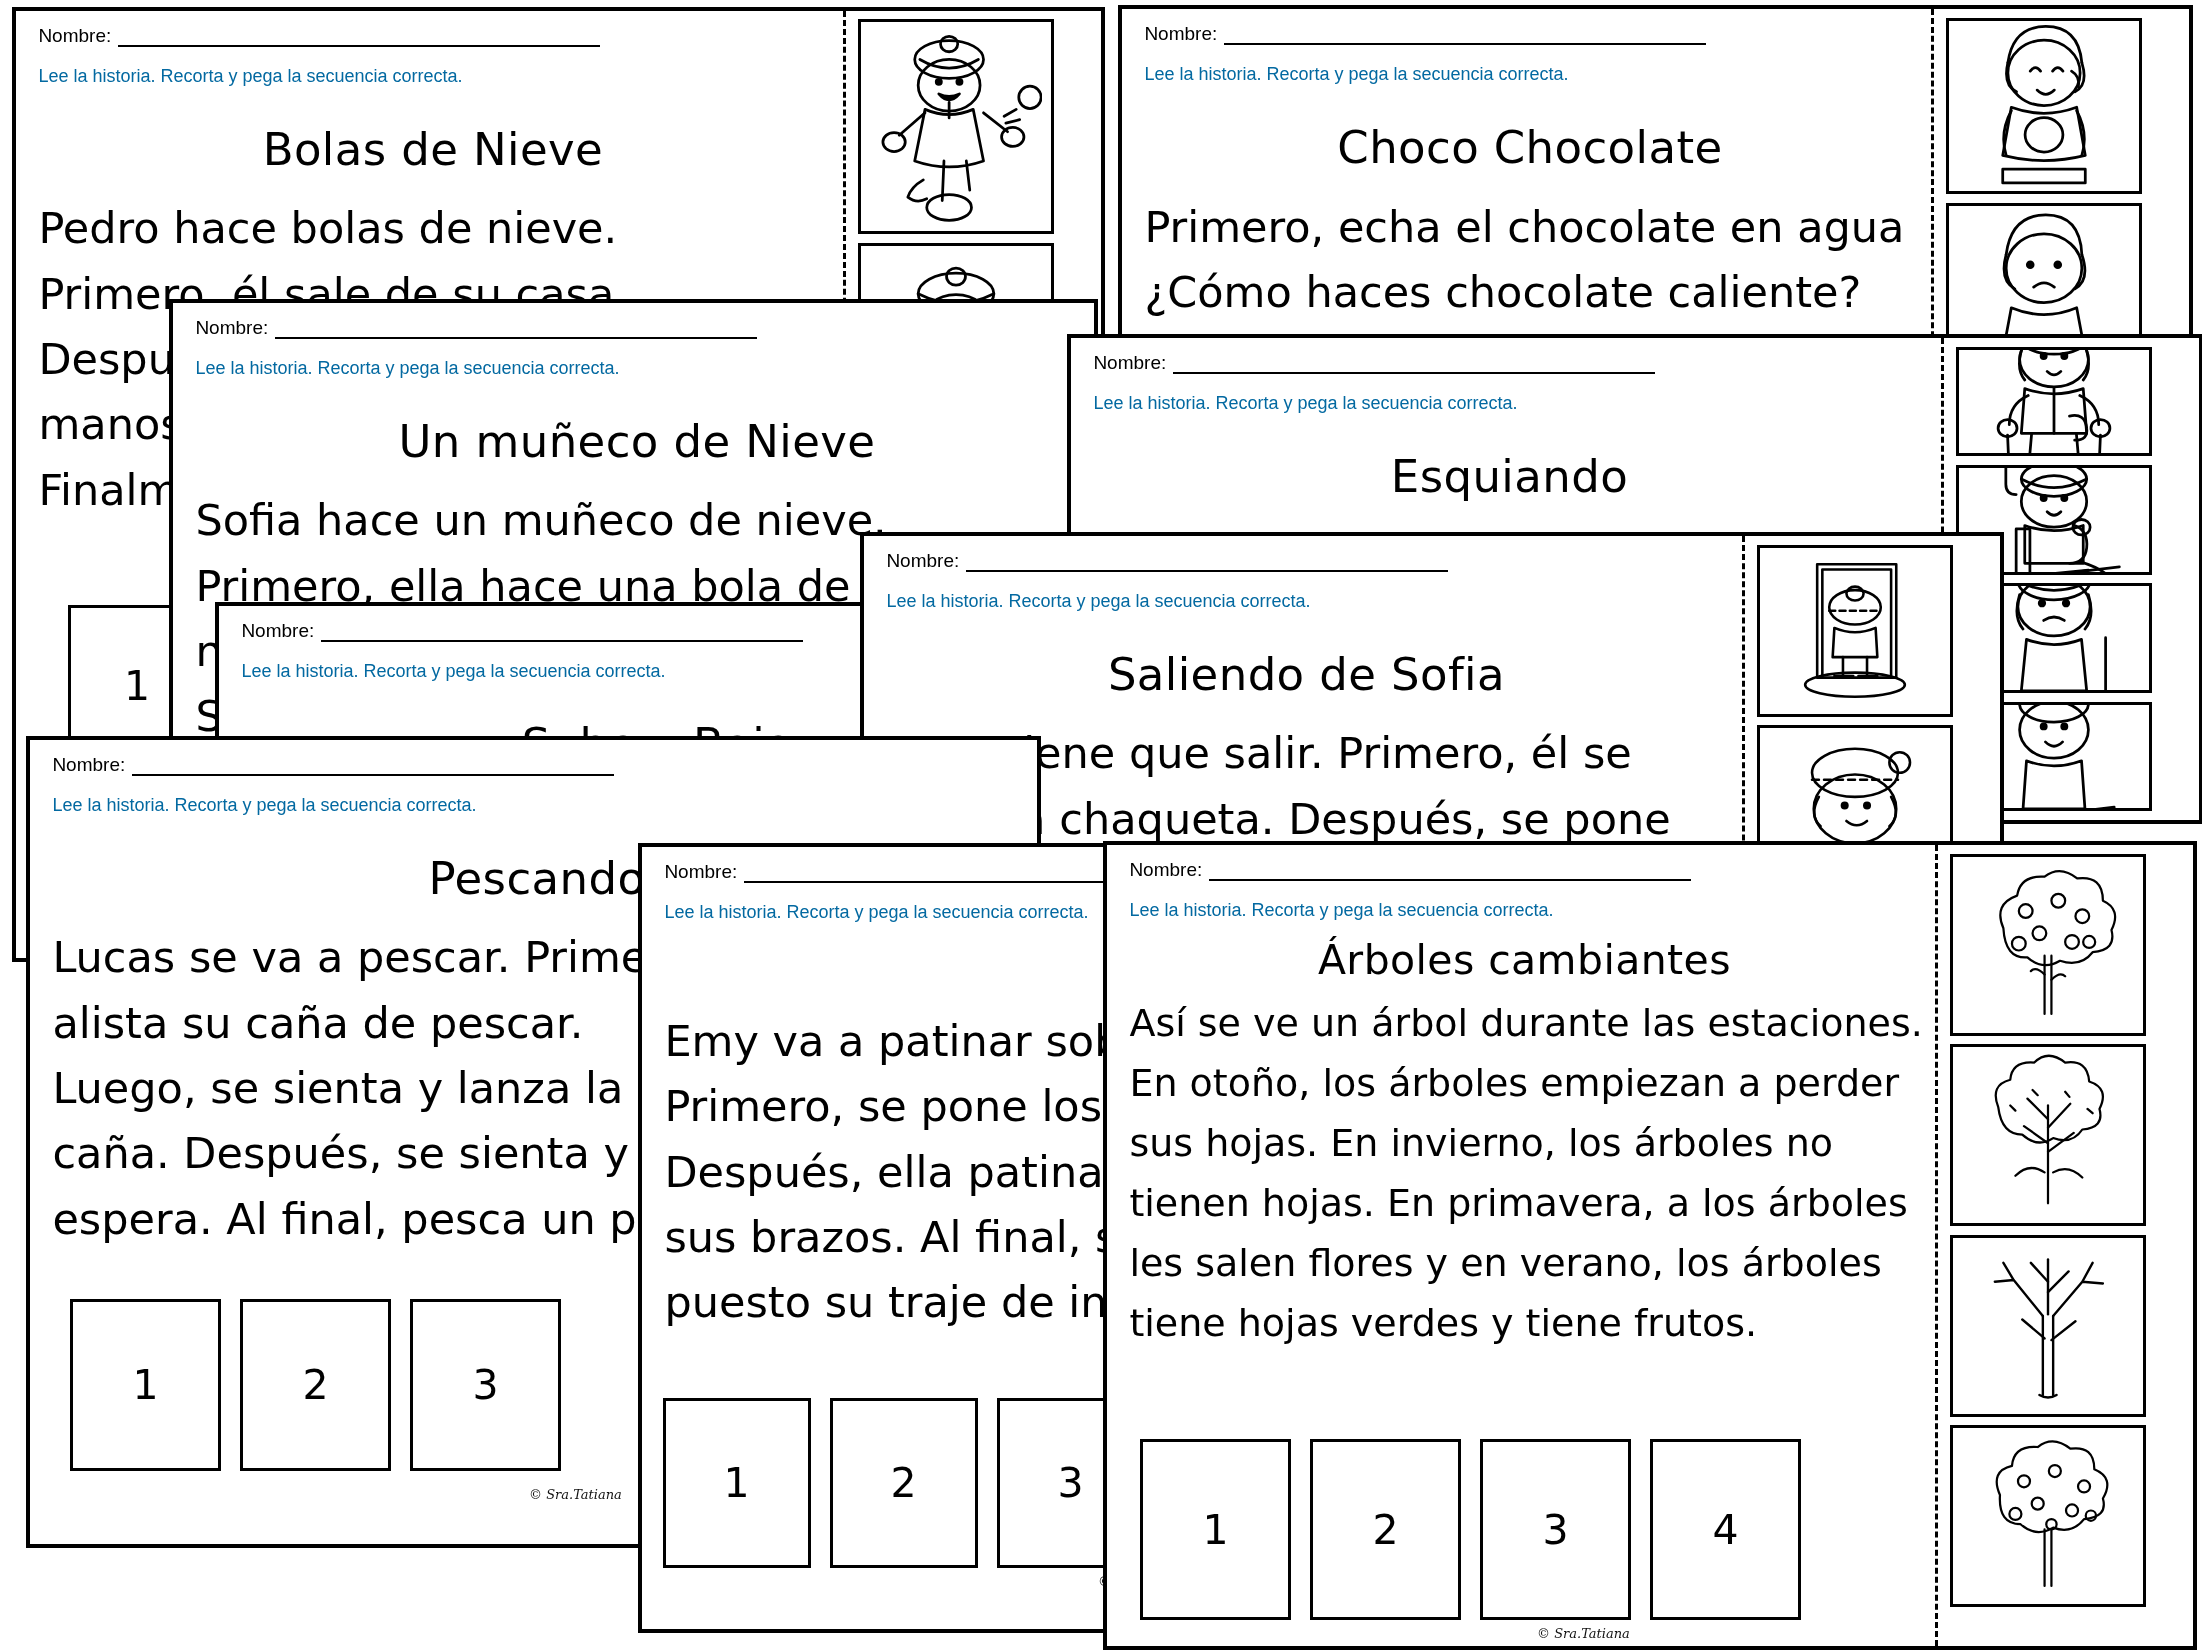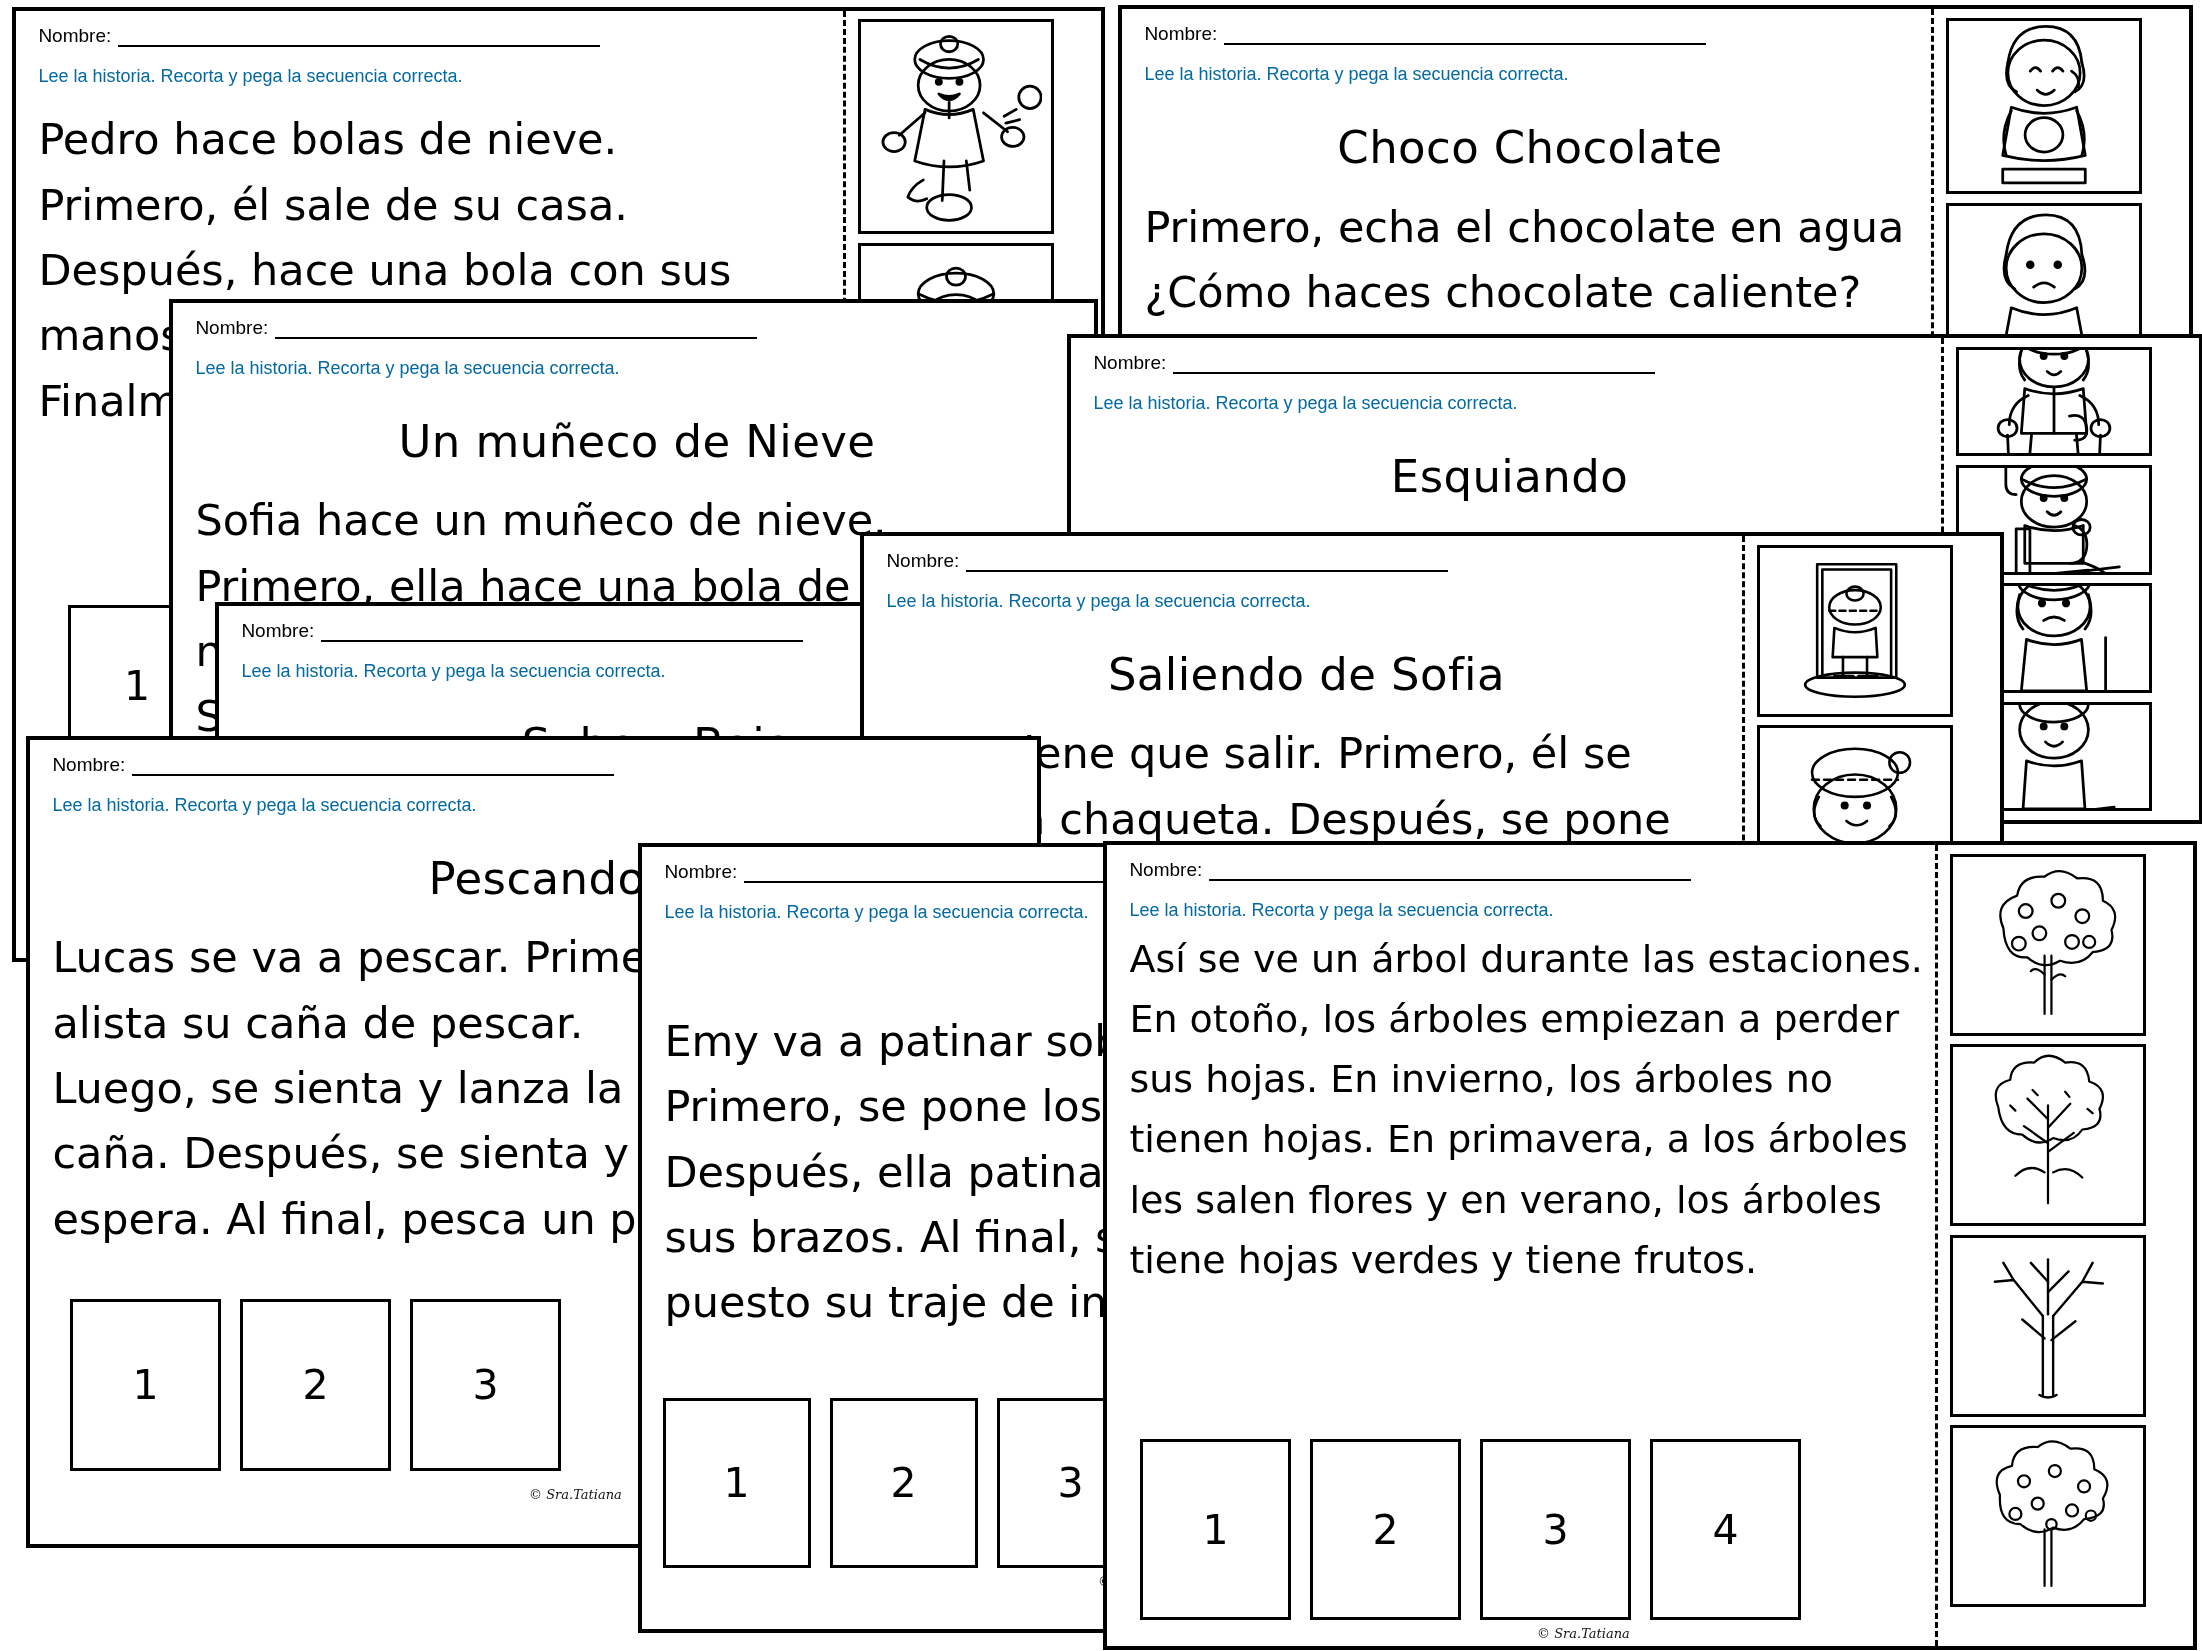--- a/index.html
+++ b/index.html
@@ -156,20 +156,21 @@
 <div id="stage">
 
   <div class="sheet" id="sheet-bolas">
     <div class="sheet-inner">
       <div class="col-text">
         <div class="nameline">
           <span>Nombre:</span>
           <span class="rule"></span>
         </div>
         <div class="directions">Lee la historia. Recorta y pega la secuencia correcta.</div>
+        <div class="story-title">Bolas de Nieve</div>
         <div class="story-body">
           <span>Pedro hace bolas de nieve.</span>
           <span>Primero, él sale de su casa.</span>
           <span>Después, hace una bola con sus</span>
           <span>manos. Luego, la tira a su amigo.</span>
           <span>Finalmente, se va a su casa.</span>
         </div>
         <div class="answer-row" style="left:52px; top:594px;">
           <div class="answer-box" style="width:138px;height:163px;">1</div>
           <div class="answer-box" style="width:138px;height:163px;">2</div>
@@ -543,20 +544,21 @@
   </div>
 
   <div class="sheet" id="sheet-arb">
     <div class="sheet-inner">
       <div class="col-text">
         <div class="nameline">
           <span>Nombre:</span>
           <span class="rule"></span>
         </div>
         <div class="directions">Lee la historia. Recorta y pega la secuencia correcta.</div>
+        <div class="story-title" style="margin-top:15.5px;font-size:41px;">Árboles cambiantes</div>
         <div class="story-body" style="margin-top:8.6px;font-size:38px;line-height:1.58;">
           <span>Así se ve un árbol durante las estaciones.</span>
           <span>En otoño, los árboles empiezan a perder</span>
           <span>sus hojas. En invierno, los árboles no</span>
           <span>tienen hojas. En primavera, a los árboles</span>
           <span>les salen flores y en verano, los árboles</span>
           <span>tiene hojas verdes y tiene frutos.</span>
         </div>
         <div class="answer-row" style="left:33px; top:594px;">
           <div class="answer-box" style="width:151px;height:181px;">1</div>

